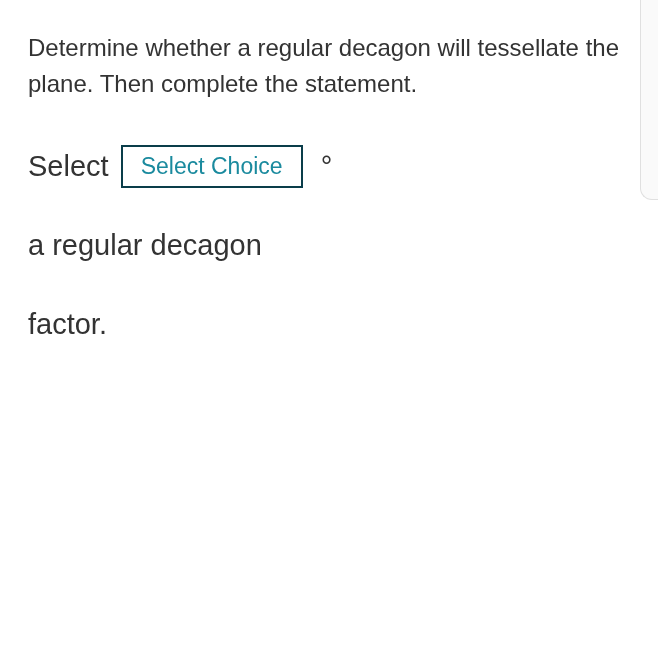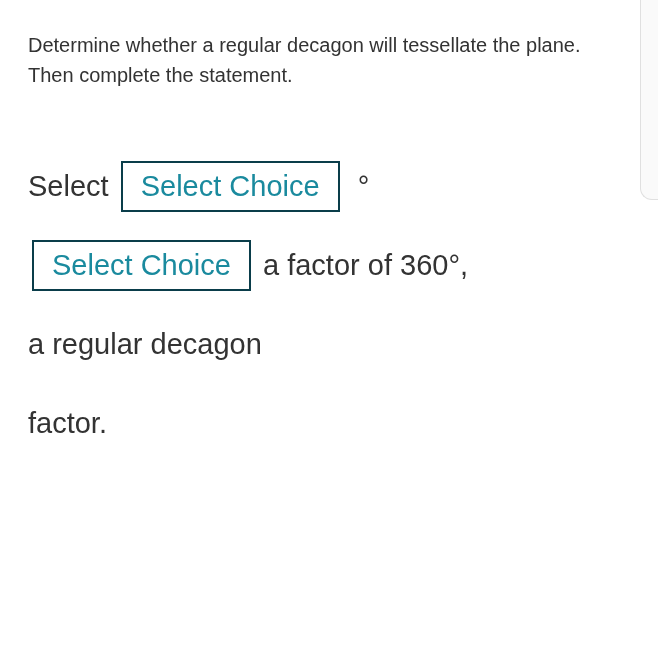--- a/index.html
+++ b/index.html
@@ -10,40 +10,40 @@
     body {
       font-family: -apple-system, BlinkMacSystemFont, 'Segoe UI', Helvetica, Arial, sans-serif;
       background: #ffffff;
       width: 658px;
       height: 670px;
       padding: 30px 28px;
       color: #333333;
       position: relative;
     }
     .question-text {
-      font-size: 20px;
+      font-size: 24px;
       line-height: 1.5;
       color: #333333;
-      margin-bottom: 60px;
+      margin-bottom: 28px;
       font-weight: 400;
     }
     .answer-area {
       font-size: 29px;
       line-height: 2.4;
       color: #333333;
     }
     .inline-text {
       vertical-align: middle;
     }
     .select-box {
       display: inline-block;
       border: 2px solid #0a3d4a;
       padding: 6px 18px;
       color: #1a8a9e;
-      font-size: 29px;
+      font-size: 23px;
       vertical-align: middle;
       line-height: 1.2;
       margin: 2px 4px;
       background: #ffffff;
     }
     .line {
       display: block;
       margin-bottom: 8px;
     }
     .degree {
@@ -69,22 +69,18 @@
 
 <div class="question-text">Determine whether a regular decagon will tessellate the plane. Then complete the statement.</div>
 
 <div class="answer-area">
   <span class="line">
     <span class="inline-text">Select</span>
     <span class="select-box">Select Choice</span>
     <span class="degree">°</span>
   </span>
   <span class="line">
-    <span class="select-box">Select Choice</span>
-    <span class="inline-text">a factor of 360°,</span>
-  </span>
-  <span class="line">
     <span class="inline-text">a regular decagon</span>
   </span>
   <span class="line">
     <span class="inline-text">factor.</span>
   </span>
 </div>
 
 </body></html>

